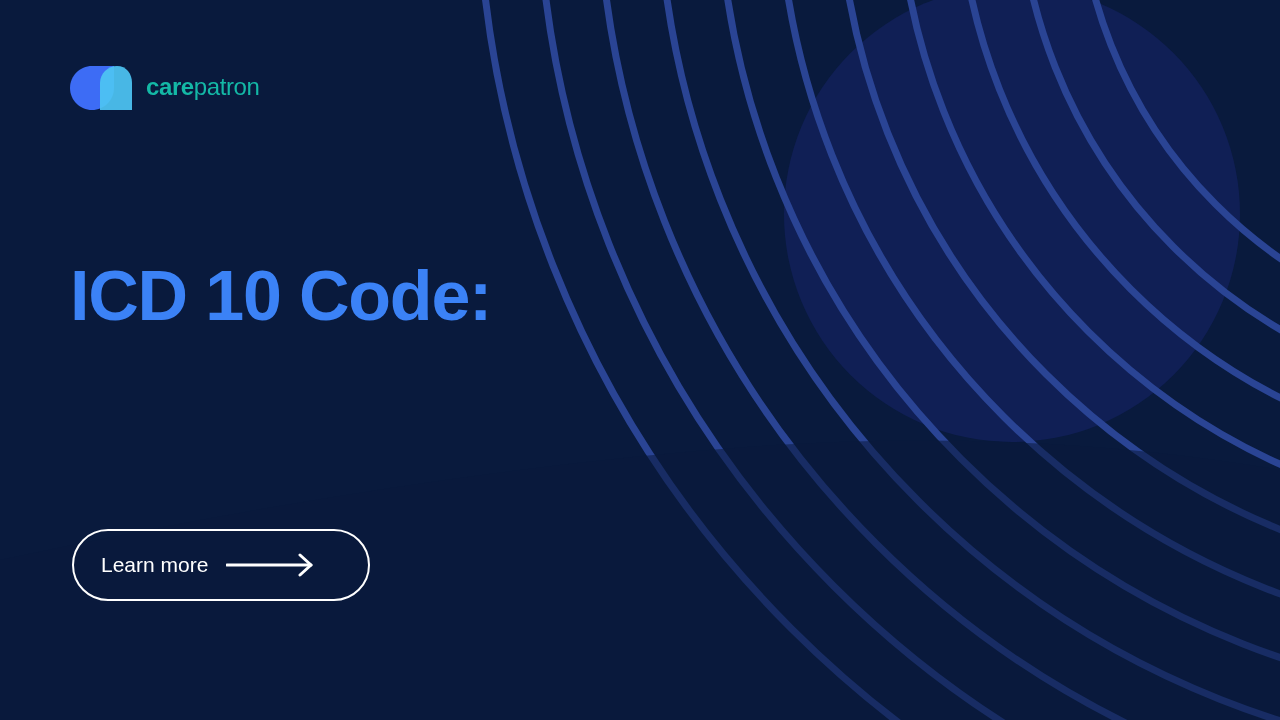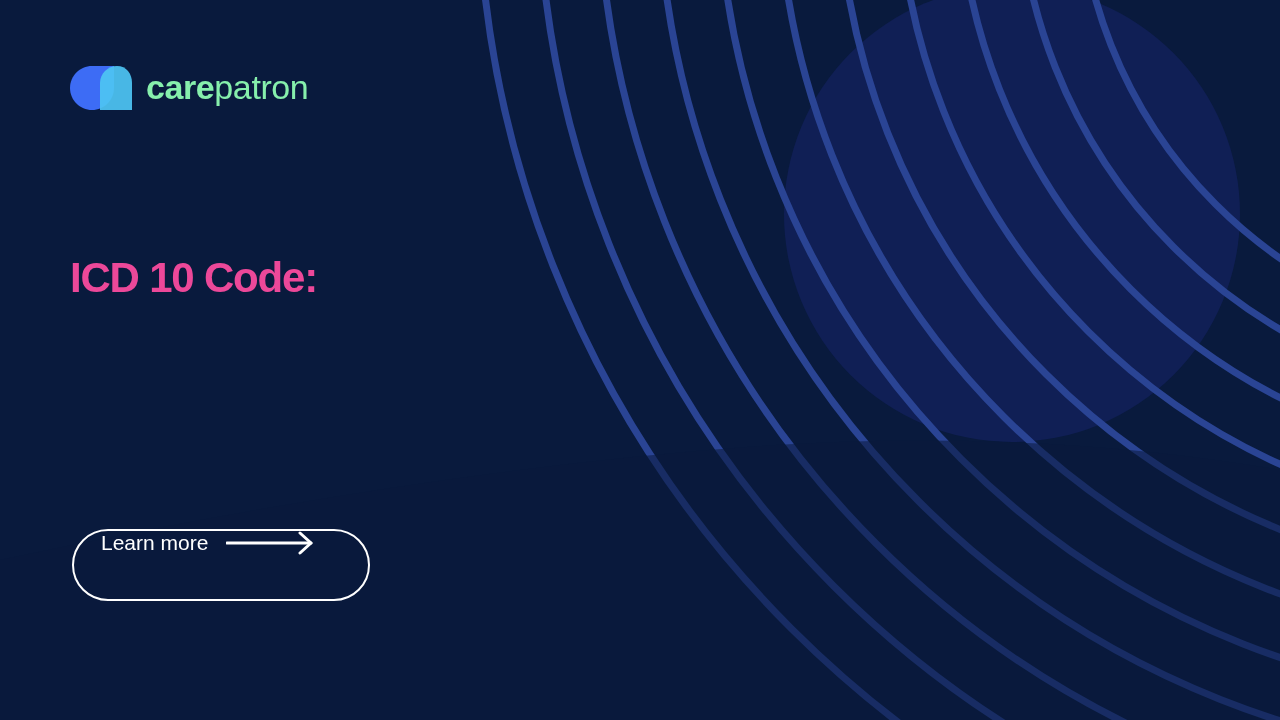--- a/index.html
+++ b/index.html
@@ -24,50 +24,51 @@
   }
   
   #logo-row {
     position:absolute;
     left:70px; top:62px;
     display:flex; align-items:center; gap:14px;
     height:52px;
   }
   #logo-mark { width:62px; height:44px; display:block; }
   #logo-wordmark {
-    font-size:34px;
+    font-size:24px;
     letter-spacing:-0.4px;
-    color:#86efac;
+    color:#14b8a6;
     line-height:1;
     white-space:nowrap;
     padding-bottom:2px;
   }
   #logo-wordmark .w-bold { font-weight:700; }
   #logo-wordmark .w-light { font-weight:400; }
   
   #headline {
     position:absolute;
     left:70px; top:252px;
     width:640px;
-    color:#ec4899;
-    font-size:42px;
+    color:#3b82f6;
+    font-size:70px;
     font-weight:700;
     line-height:1.26;
     letter-spacing:-1.2px;
   }
   #headline .line { display:block; }
   
   #cta-button {
     position:absolute;
     left:72px; top:529px;
     width:298px; height:72px;
     border:2px solid #ffffff;
     border-radius:36px;
     background:transparent;
     display:flex;
+    align-items:center;
     padding:0 27px;
     cursor:pointer;
   }
   #cta-label {
     color:#ffffff;
     font-size:21px;
     font-weight:400;
     white-space:nowrap;
   }
   #cta-arrow { margin-left:18px; display:block; }

